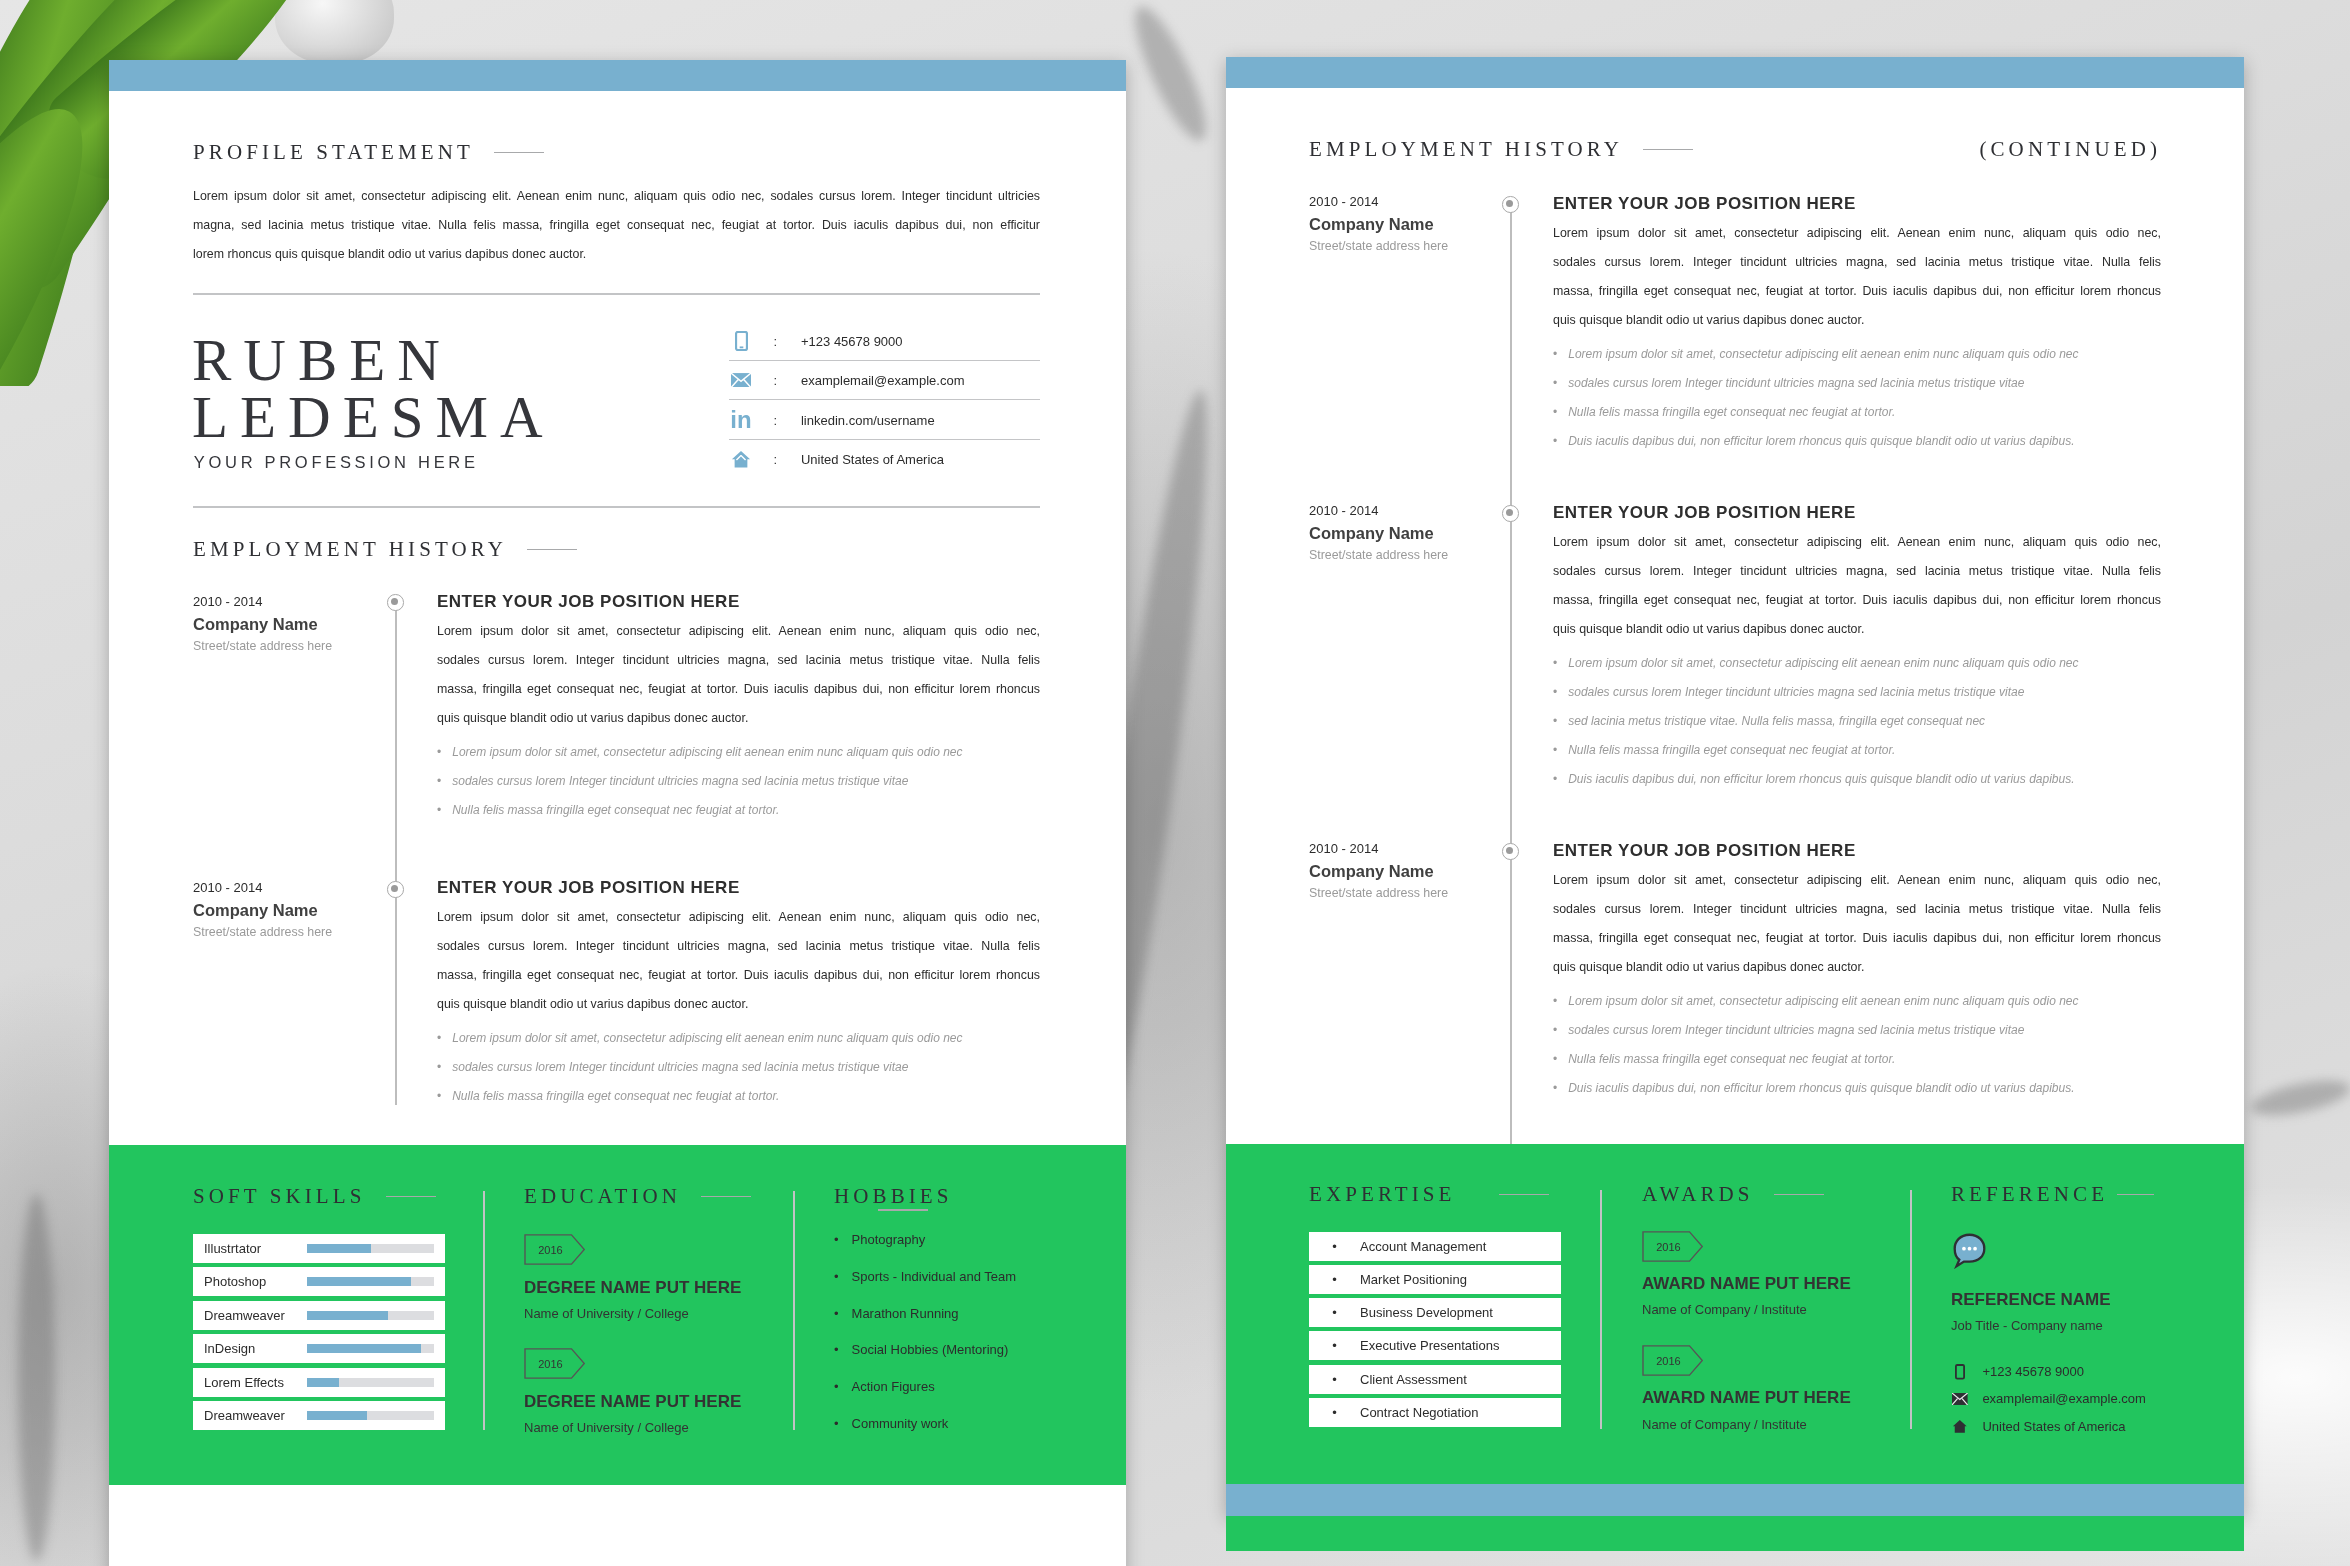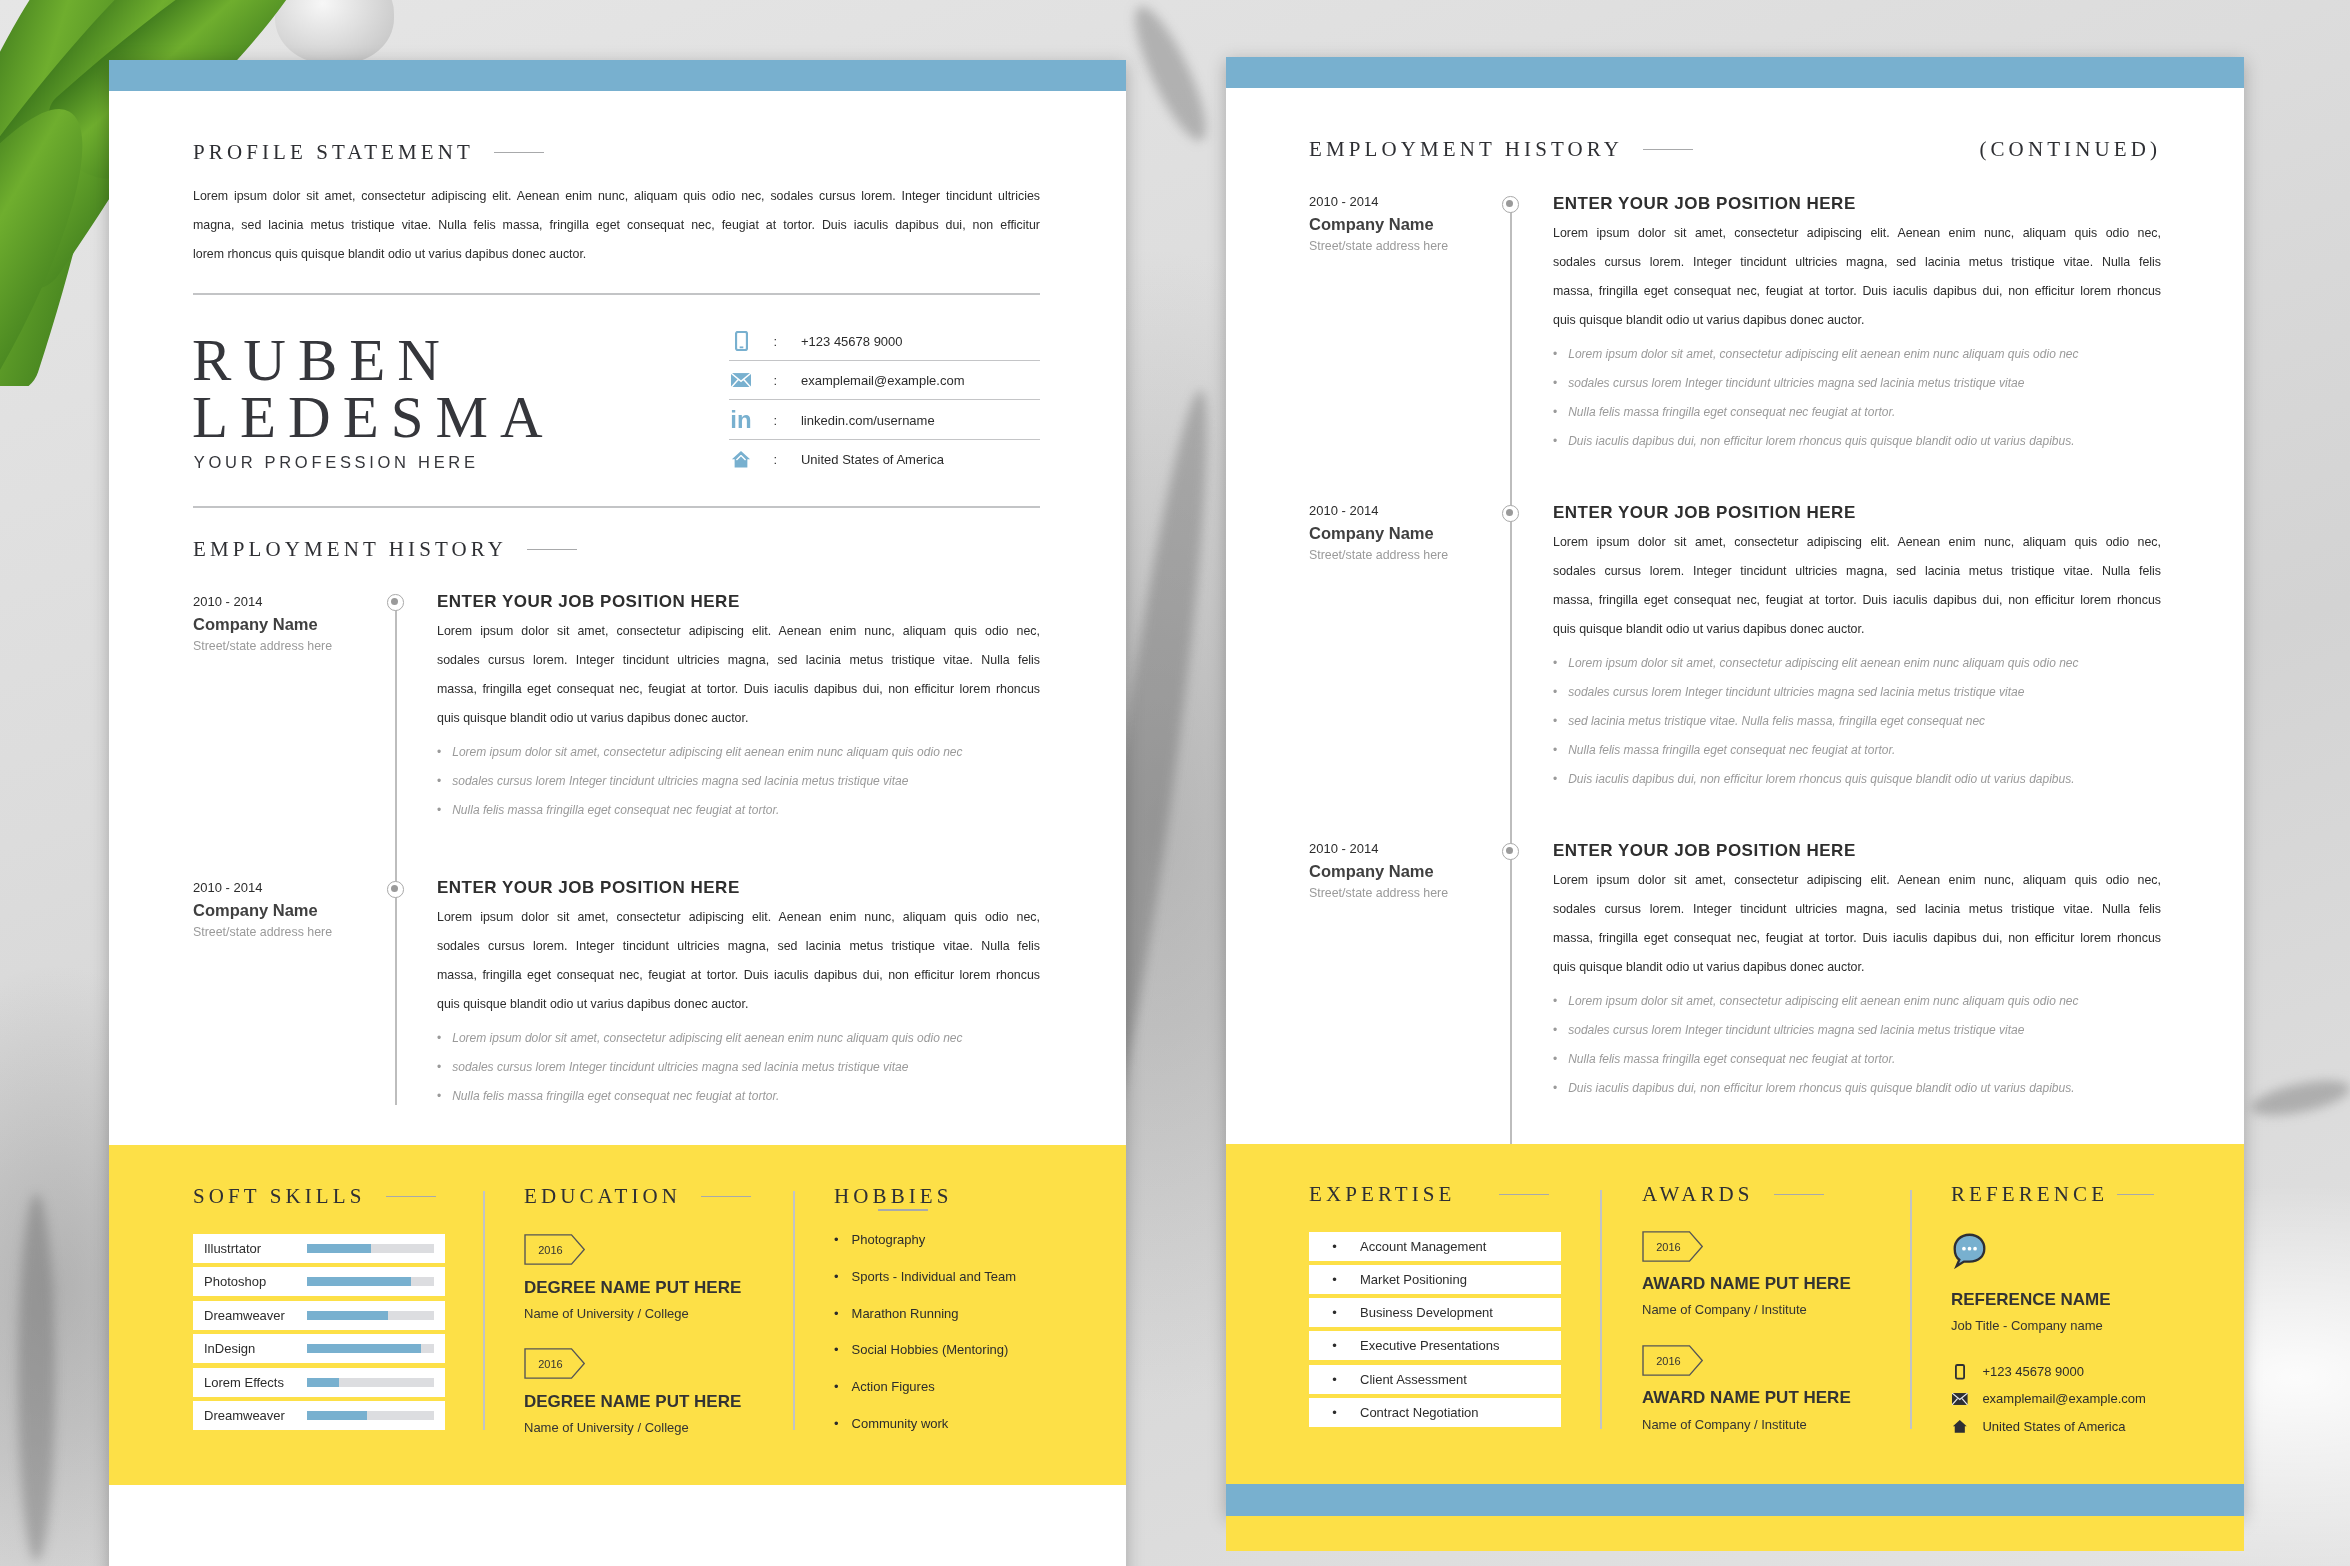--- a/index.html
+++ b/index.html
@@ -16,21 +16,21 @@
   .marble-vein { position: absolute; background: rgba(90,90,90,0.35); border-radius: 50%; filter: blur(5.5px); }
   .leaves { position: absolute; left: 0; top: 0; width: 432px; height: 386px; overflow: hidden; }
   .leaf { position: absolute; border-radius: 50% 50% 50% 50% / 90% 90% 10% 10%; background: linear-gradient(90deg, #3f7a1d, #6fae2e 45%, #4c8a22); }
   .tulip { position: absolute; left: 275px; top: -37px; width: 119px; height: 101px; border-radius: 50% 50% 45% 45%; background: radial-gradient(ellipse at 40% 40%, #f7f7f7, #c9c9c9 80%); }
 
   .page { position: absolute; background: #ffffff; box-shadow: 0 3.7px 16.5px rgba(0,0,0,0.25); }
   #page1 { left: 109px; top: 60px; width: 1017px; height: 1547px; padding-left: 36px; }
   #page2 { left: 1226px; top: 57px; width: 1018px; height: 1459px; }
   .top-bar { position: absolute; left: 0; top: 0; width: 100%; height: 31px; }
   .bottom-bar { position: absolute; left: 0; bottom: 0; width: 100%; height: 32px; }
-  .footer-band { position: absolute; left: 0; width: 100%; background: #fde047; }
+  .footer-band { position: absolute; left: 0; width: 100%; background: #22c55e; }
 
   .abs { position: absolute; }
   .sec-heading {
     font-family: "Liberation Serif", serif; font-size: 21px; letter-spacing: 4.1px;
     color: #2e2f33; white-space: nowrap; display: flex; align-items: center;
   }
   .sec-heading .dash { display: inline-block; width: 50px; height: 1.8px; background: #a8a9ab; margin-left: 20px; }
 
   .body-text { font-size: 12.4px; color: #2c2c2c; line-height: 29px; text-align: justify; }
   .rule { position: absolute; height: 1.8px; background: #c3c4c6; }

